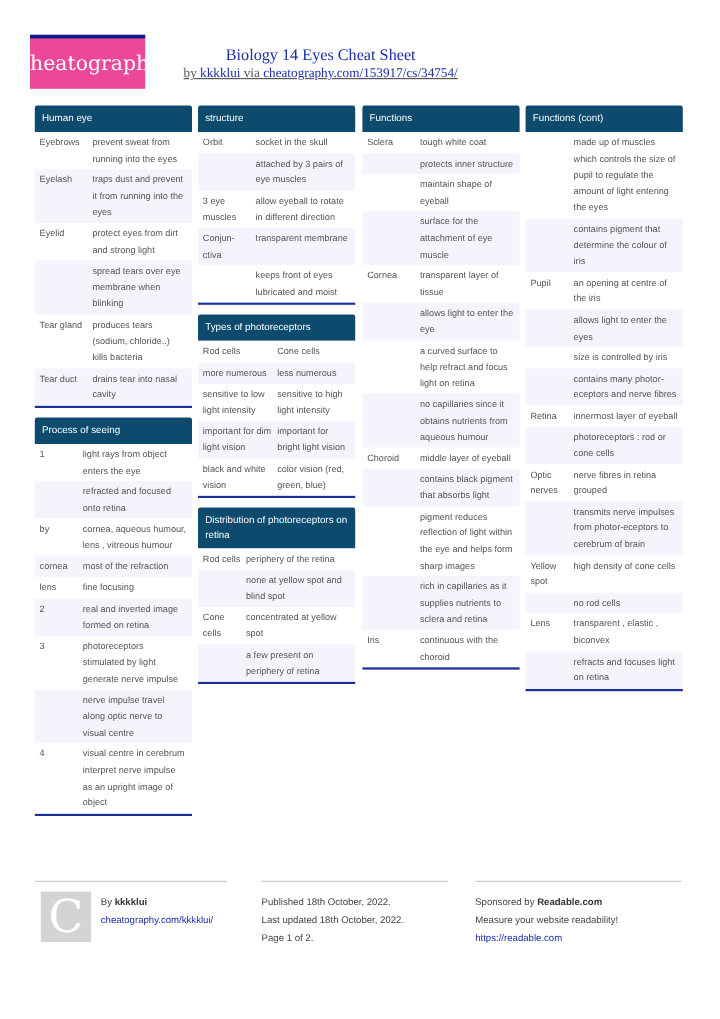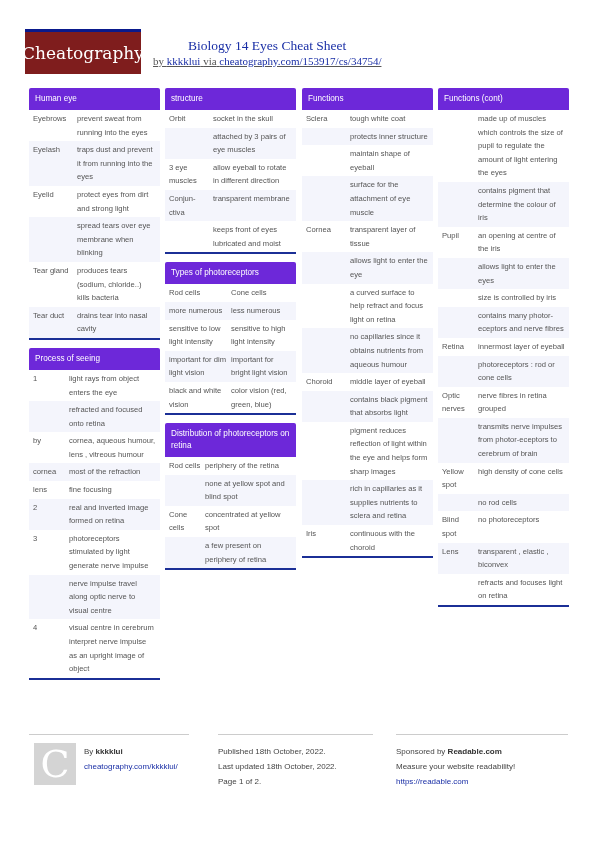--- a/index.html
+++ b/index.html
@@ -1,24 +1,24 @@
 <!DOCTYPE html>
 <html><head>
 <meta charset="utf-8">
 <style>
   * { box-sizing: border-box; margin: 0; padding: 0; }
   body { width: 600px; height: 849px; background: #fff; position: relative; font-family: "Liberation Sans", sans-serif; color: #555; overflow: hidden; }
-  .logo { position: absolute; left: 25px; top: 29px; width: 116px; height: 45px; background: #7f1d1d; border-top: 3px solid #0a1a8c; color: #fff; font-family: "DejaVu Serif", serif; font-size: 17px; display: flex; align-items: center; justify-content: center; }
+  .logo { position: absolute; left: 25px; top: 29px; width: 96px; height: 45px; background: #ec4899; border-top: 3px solid #0a1a8c; color: #fff; font-family: "DejaVu Serif", serif; font-size: 17px; display: flex; align-items: center; justify-content: center; }
   .title-wrap { position: absolute; left: 153px; top: 38px; }
   .title { font-family: "Liberation Serif", serif; font-size: 13.5px; color: #1a2fa6; text-align: center; }
   .byline { font-family: "Liberation Serif", serif; font-size: 11px; color: #555; margin-top: 1px; text-decoration: underline; }
   .byline a { color: #1a2fa6; text-decoration: none; }
   .col { position: absolute; top: 88px; width: 131px; }
   .box { border-bottom: 2px solid #1b2f96; margin-bottom: 8px; }
-  .box-head { background: #6d28d9; color: #fff; font-size: 8.2px; padding: 5px 6px; line-height: 12px; border-radius: 2px 2px 0 0; }
+  .box-head { background: #0c4a6e; color: #fff; font-size: 8.2px; padding: 5px 6px; line-height: 12px; border-radius: 2px 2px 0 0; }
   .row { display: flex; font-size: 7.6px; line-height: 13.6px; padding: 2px 4px; }
   .row:nth-child(even) { background: #fff; }
   .row:nth-child(odd) { background: #f4f5fc; }
   .k { width: 44px; flex-shrink: 0; padding-right: 4px; }
   .v { flex: 1; }
   .k2 { width: 62px; flex-shrink: 0; padding-right: 4px; }
   .k-wide { width: 36px; flex-shrink: 0; padding-right: 4px; }
   .footer { position: absolute; top: 734px; left: 29px; width: 540px; }
   .fcol { position: absolute; top: 0; border-top: 1px solid #ccc; padding-top: 9px; font-size: 8px; line-height: 15px; color: #444; }
   .avatar { position: absolute; left: 5px; top: 8px; width: 42px; height: 42px; background: #d4d4d4; color: #fff; font-family: "DejaVu Serif", serif; font-size: 38px; display: flex; align-items: center; justify-content: center; }
@@ -276,24 +276,20 @@
       </div>
       <div class="row">
         <div class="k-wide">Yellow spot</div>
         <div class="v">high density of cone cells</div>
       </div>
       <div class="row">
         <div class="k-wide"></div>
         <div class="v">no rod cells</div>
       </div>
       <div class="row">
-        <div class="k-wide">Blind spot</div>
-        <div class="v">no photoreceptors</div>
-      </div>
-      <div class="row">
         <div class="k-wide">Lens</div>
         <div class="v">transparent , elastic , biconvex</div>
       </div>
       <div class="row">
         <div class="k-wide"></div>
         <div class="v">refracts and focuses light on retina</div>
       </div>
     </div>
 </div>
 

